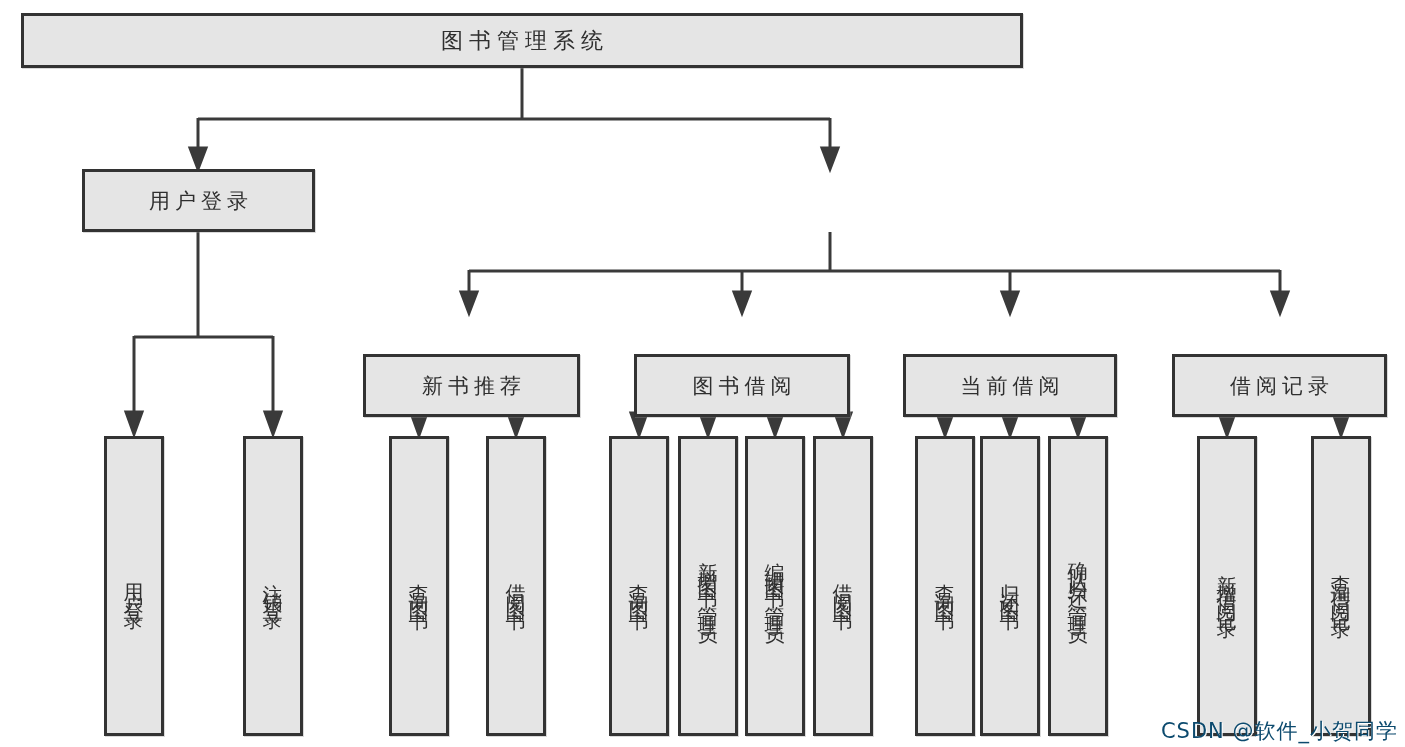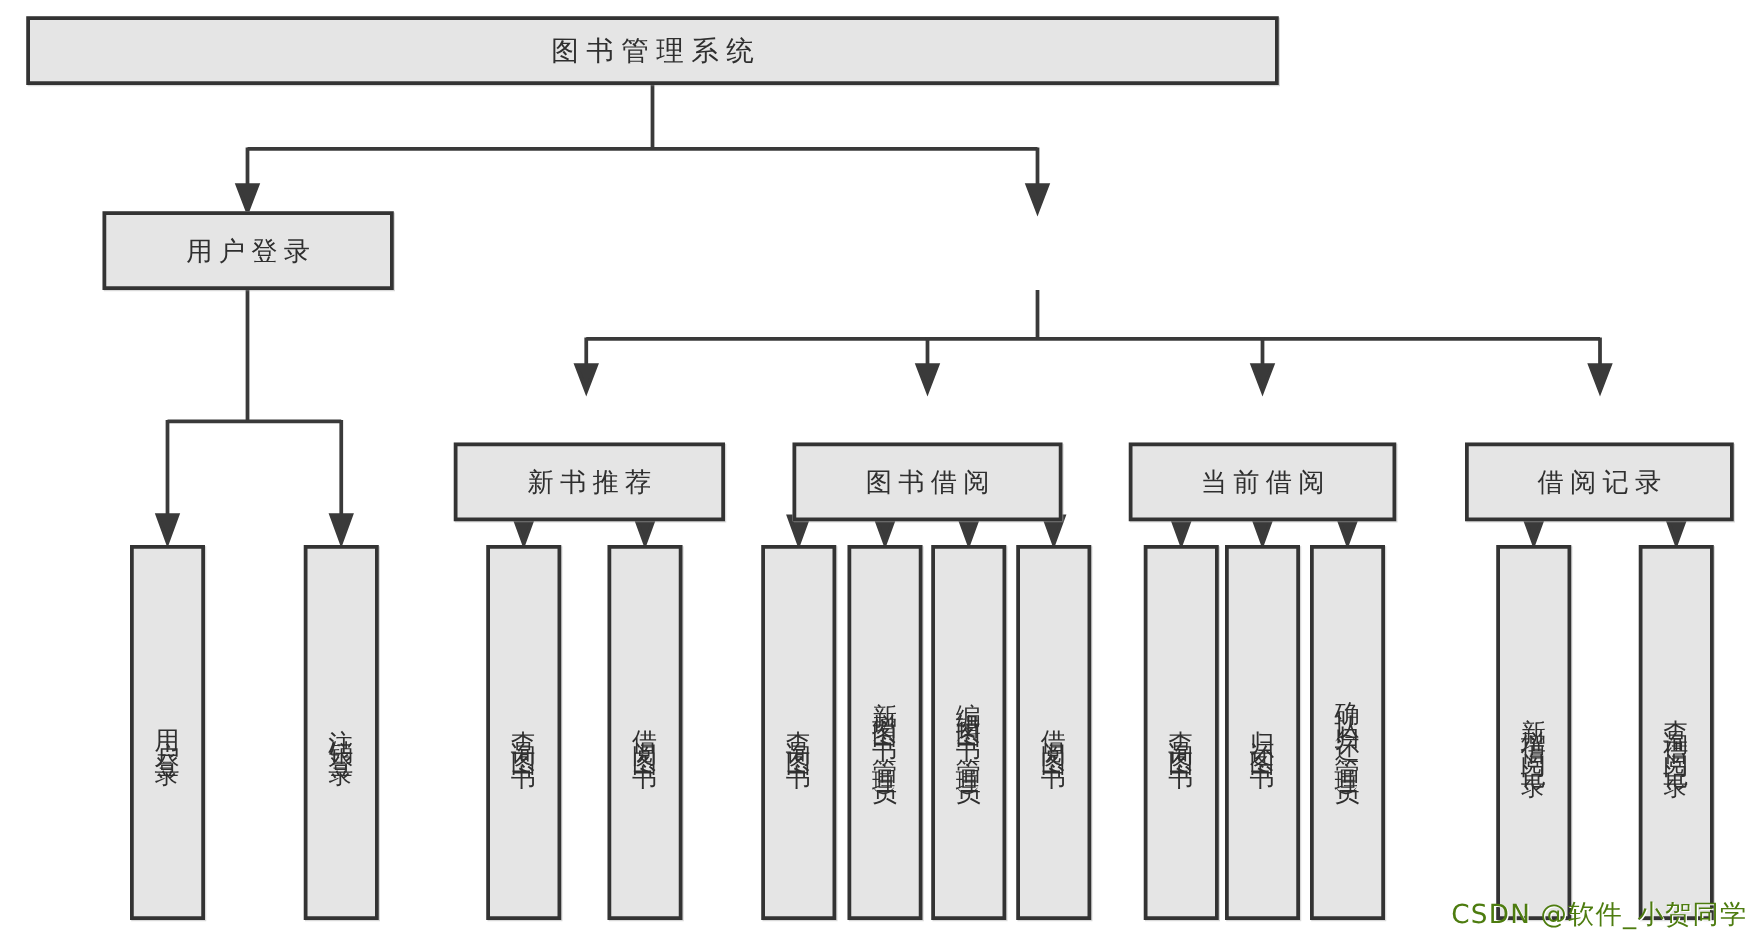--- a/index.html
+++ b/index.html
@@ -35,21 +35,21 @@
   
   .leaf-box{top:436px;height:300px;width:60px;}
   #lf-1{left:104px;}  #lf-2{left:243px;}
   #lf-3{left:389px;}  #lf-4{left:486px;}
   #lf-5{left:609px;}  #lf-6{left:678px;}  #lf-7{left:745px;}  #lf-8{left:813px;}
   #lf-9{left:915px;}  #lf-10{left:980px;} #lf-11{left:1048px;}
   #lf-12{left:1197px;}#lf-13{left:1311px;}
   
   #watermark{
     position:absolute;right:7px;bottom:2px;z-index:5;
-    font-size:21px;letter-spacing:1px;color:#4d7c0f;
+    font-size:21px;letter-spacing:1px;color:#0c4a6e;
     text-shadow:1px 1px 0 #ffffff;white-space:nowrap;
   }
 </style>
 </head>
 <body>
 
 <div id="stage">
 
   <svg id="connectors" width="1405" height="747" viewBox="0 0 1405 747">
     <g stroke="#3a3a3a" stroke-width="3" fill="#3a3a3a">

